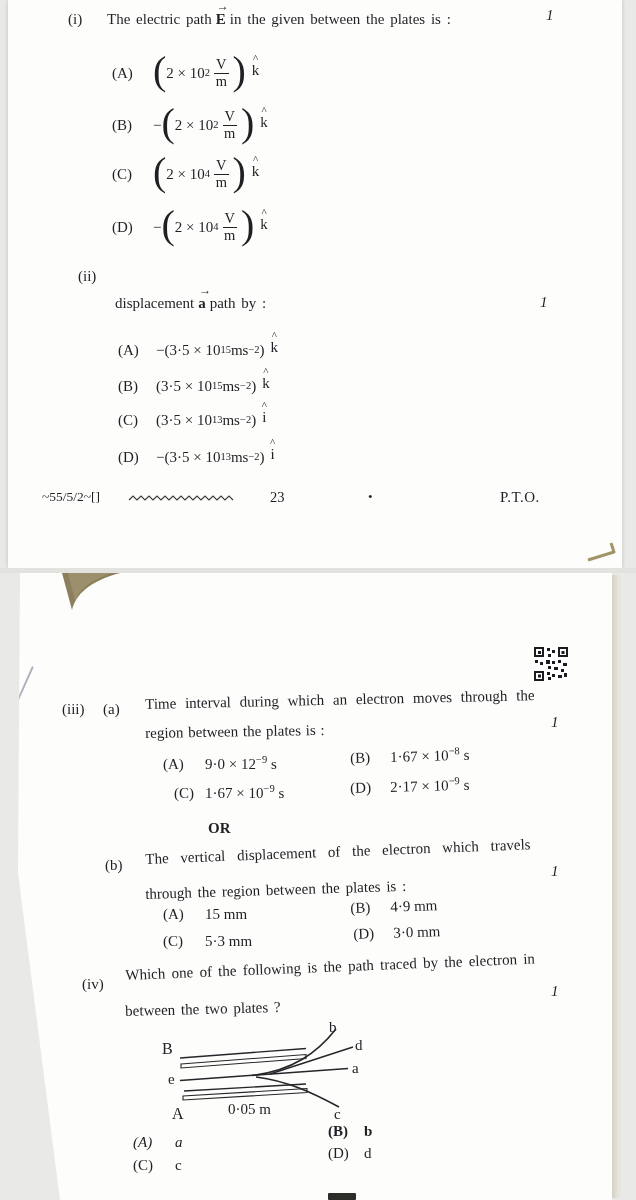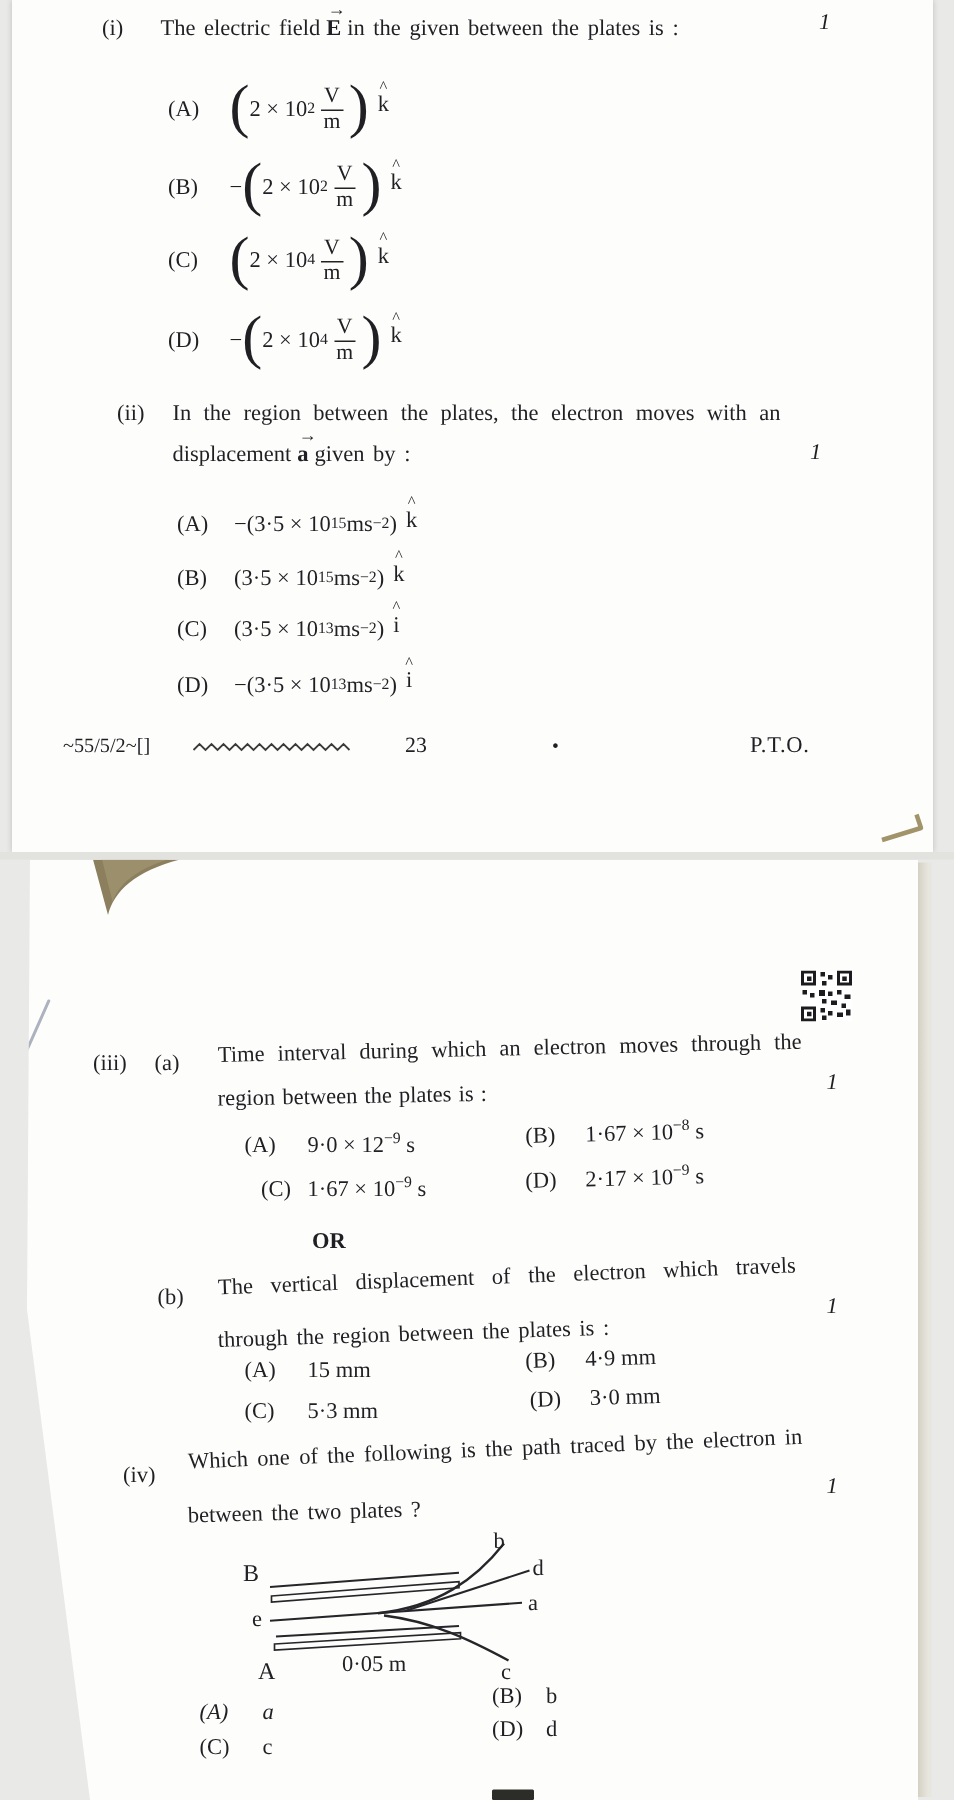--- a/index.html
+++ b/index.html
@@ -36,21 +36,21 @@
   svg text{font-family:"Liberation Serif",serif;fill:#222226;}
 </style>
 </head>
 <body>
 
 <div class="canvas">
 
   <div class="page p1">
 
     <div class="t" style="left:60px;top:10px;">(i)</div>
-    <div class="t" style="left:99px;top:10px;word-spacing:2px;"><span>The electric field</span><span class="evec"><span class="arr">→</span><span>E</span></span><span>in the given between the plates is :</span></div>
+    <div class="t" style="left:99px;top:10px;word-spacing:2px;"><span>The electric path</span><span class="evec"><span class="arr">→</span><span>E</span></span><span>in the given between the plates is :</span></div>
     <div class="t mark" style="left:538px;top:6px;">1</div>
 
     <div class="t orow" style="left:104px;top:49px;height:48px;">
         <span class="olabel">(A)</span>
         <span class="formula">
           <span></span>
           <span class="bigp">(</span>
           <span>2 × 10</span>
           <sup>2</sup>
           <span class="frac">
@@ -104,22 +104,21 @@
           <span class="frac">
             <span class="num">V</span>
             <span class="den">m</span>
           </span>
           <span class="bigp">)</span>
           <span class="vhat"><span class="hatch">^</span><span>k</span></span>
         </span>
       </div>
 
     <div class="t" style="left:70px;top:267px;">(ii)</div>
-    <div class="t" style="left:107px;top:267px;word-spacing:4.5px;">In the region between the plates, the electron moves with an</div>
-    <div class="t" style="left:107px;top:294px;word-spacing:2px;"><span>displacement</span><span class="evec"><span class="arr">→</span><span>a</span></span><span>given by :</span></div>
+    <div class="t" style="left:107px;top:294px;word-spacing:2px;"><span>displacement</span><span class="evec"><span class="arr">→</span><span>a</span></span><span>path by :</span></div>
     <div class="t mark" style="left:532px;top:293px;">1</div>
 
     <div class="t orow" style="left:110px;top:338px;height:24px;">
         <span class="olabel" style="min-width:38px;">(A)</span>
         <span class="formula">
           <span>− </span>
           <span>(3·5 × 10</span>
           <sup>15</sup>
           <span> ms</span>
           <sup>−2</sup>
@@ -270,21 +269,21 @@
       <text x="32" y="99" font-size="16">A</text>
       <text x="28" y="64" font-size="15">e</text>
       <text x="88" y="94" font-size="15">0·05 m</text>
       <text x="189" y="12" font-size="15">b</text>
       <text x="215" y="30" font-size="15">d</text>
       <text x="212" y="53" font-size="15">a</text>
       <text x="194" y="99" font-size="15">c</text>
     </svg>
 
     <div class="t" style="left:119px;top:560px;font-style:italic;"><span class="olabel" style="min-width:42px;">(A)</span><span>a</span></div>
-    <div class="t" style="left:314px;top:549px;"><span class="olabel" style="min-width:36px;">(B)</span><span>b</span></div>
+    <div class="t" style="left:314px;top:549px;font-weight:bold;"><span class="olabel" style="min-width:36px;">(B)</span><span>b</span></div>
     <div class="t" style="left:119px;top:583px;"><span class="olabel" style="min-width:42px;">(C)</span><span>c</span></div>
     <div class="t" style="left:314px;top:571px;"><span class="olabel" style="min-width:36px;">(D)</span><span>d</span></div>
 
     <div class="smudge" style="left:314px;top:620px;width:28px;height:7px;"></div>
     <div class="edgeline" style="left:28px;top:583px;"></div>
   </div>
 
   <div class="edge-strip"></div>
 
 </div>

